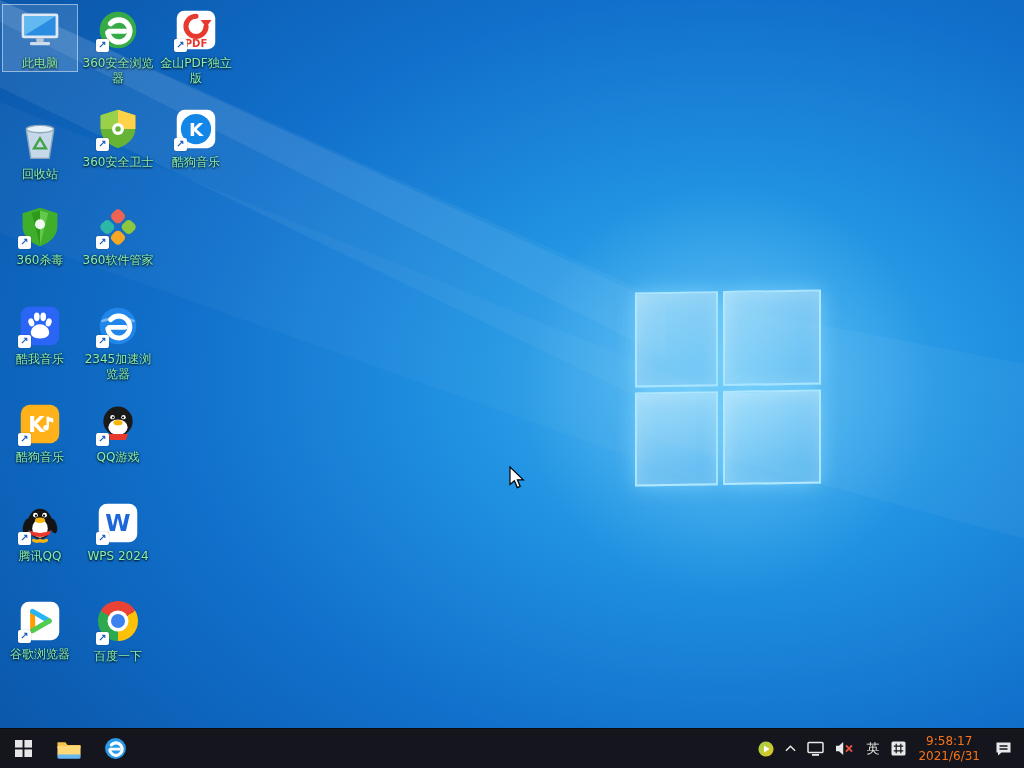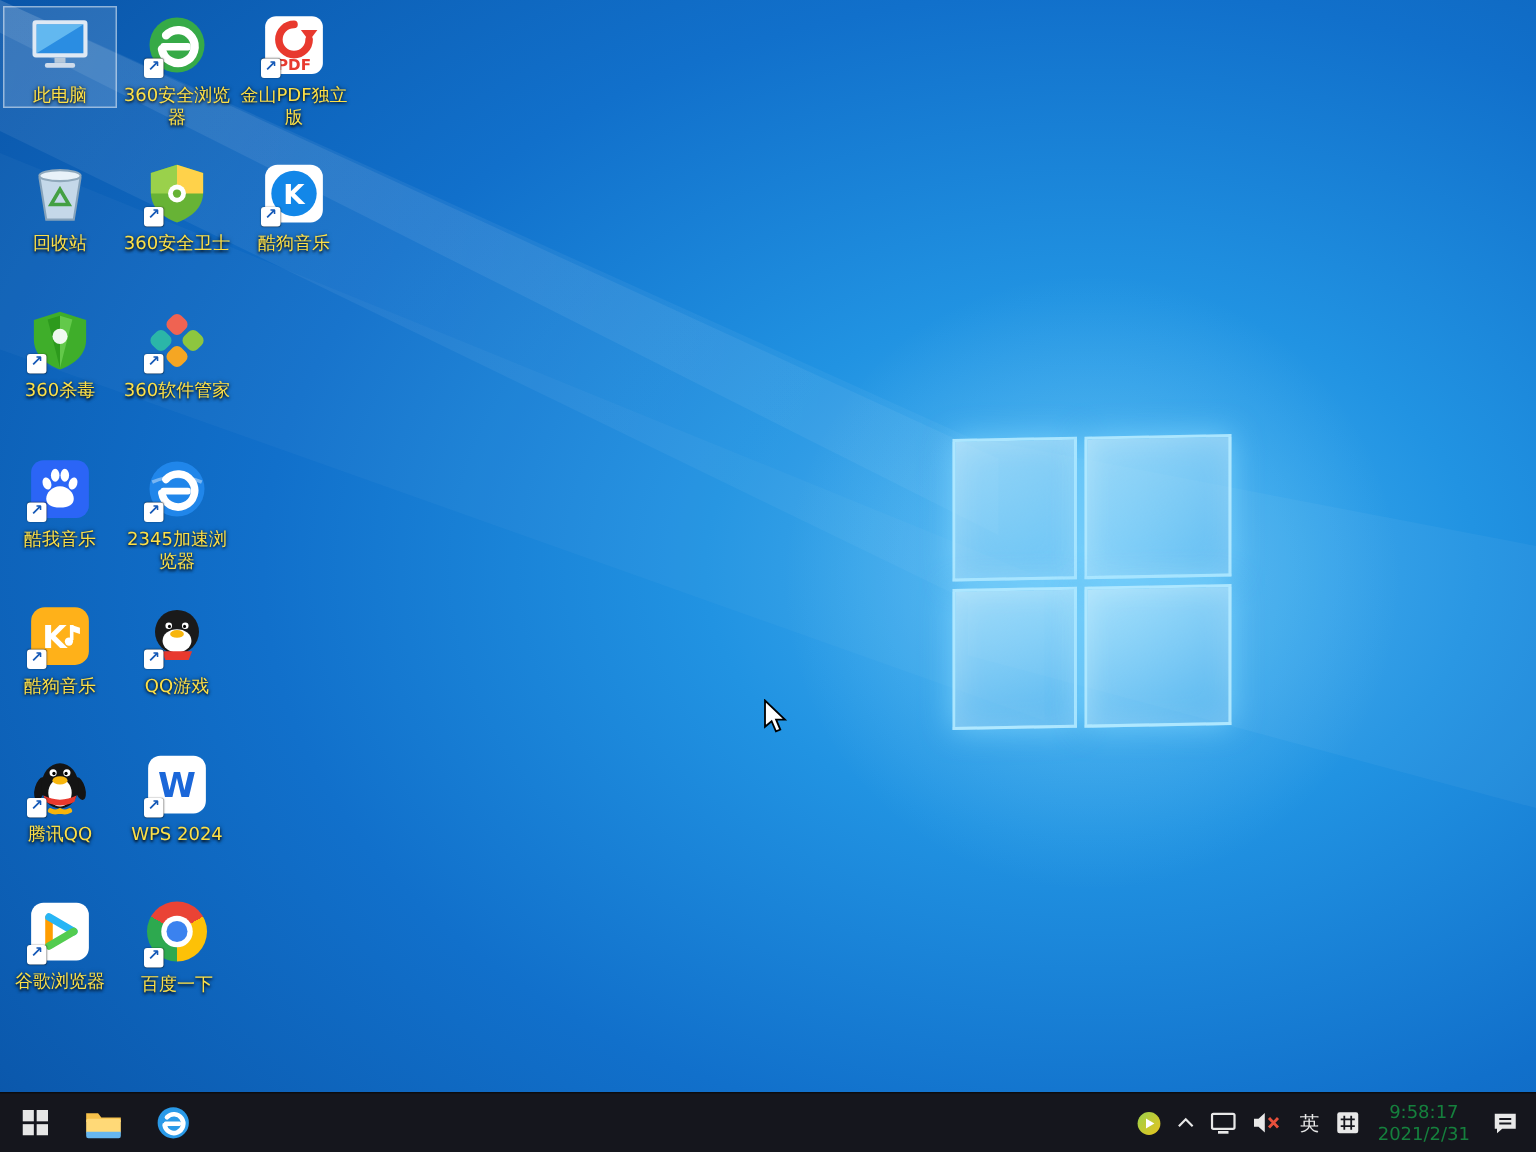--- a/index.html
+++ b/index.html
@@ -24,39 +24,39 @@
     box-shadow:0 0 20px rgba(130,215,255,.70), inset 0 0 22px rgba(255,255,255,.22)}
 
   
   .dicon{position:absolute;width:76px;text-align:center;padding-top:3px;border:1px solid transparent;cursor:default}
   .dicon.sel{background:rgba(255,255,255,.13);border-color:rgba(255,255,255,.48)}
   .ic{width:44px;height:44px;margin:0 auto;position:relative}
   .ic svg{width:100%;height:100%;display:block}
   .sc{position:absolute;left:0;bottom:0;width:13px;height:13px;background:#fff;border-radius:2px;
     color:#1559b7;font-size:10px;line-height:12px;font-weight:bold;text-align:center;
     box-shadow:0 0 1px rgba(0,0,0,.65)}
-  .lbl{margin-top:4px;font-size:12px;line-height:15px;color:#fde047;
+  .lbl{margin-top:4px;font-size:12px;line-height:15px;color:#86efac;
     text-shadow:0 1px 2px rgba(0,0,0,.9),0 0 3px rgba(0,0,0,.55)}
   .chrome-circle{width:40px;height:40px;margin:2px auto 0;border-radius:50%;position:relative;
     background:conic-gradient(from 60deg,#fdc107 0 120deg,#2da94f 0 240deg,#ea4335 0 360deg)}
   .chrome-circle::before{content:"";position:absolute;left:50%;top:50%;width:21px;height:21px;
     transform:translate(-50%,-50%);background:#fff;border-radius:50%}
   .chrome-circle::after{content:"";position:absolute;left:50%;top:50%;width:14px;height:14px;
     transform:translate(-50%,-50%);background:#3b82ef;border-radius:50%}
 
   
   .taskbar{position:absolute;left:0;right:0;bottom:0;height:40px;background:#15161d;
     border-top:1px solid rgba(0,0,0,.45);display:flex;align-items:stretch;z-index:5}
   .tb-left{display:flex}
   .tb-btn{width:46px;display:flex;align-items:center;justify-content:center;cursor:pointer}
   .tray{margin-left:auto;display:flex;align-items:center}
   .tray-item{height:40px;display:flex;align-items:center;justify-content:center;padding:0 5px;
     color:#e8e8e8;cursor:pointer}
   .ime{font-size:13px;padding:0 7px}
-  .clock{font-size:12px;line-height:15px;text-align:center;padding:0 7px;color:#15803d;flex-direction:column}
+  .clock{font-size:12px;line-height:15px;text-align:center;padding:0 7px;color:#f97316;flex-direction:column}
   .action{padding:0 12px 0 8px}
 
   .cursor{position:absolute;left:508px;top:466px;z-index:9;pointer-events:none}
 </style>
 </head>
 <body>
 
 <div class="wallpaper">
   <div class="beam beam3"></div>
   <div class="beam beam1"></div>
@@ -102,21 +102,21 @@
       <rect x="3" y="3" width="42" height="42" rx="8" fill="#fff"></rect>
       <path d="M24 9 a11 11 0 1 0 11 11" fill="none" stroke="#e8392e" stroke-width="5.5" stroke-linecap="round"></path>
       <polygon points="35,21 29,13 41,13" fill="#e8392e"></polygon>
       <text x="24" y="42" font-size="11" font-weight="bold" fill="#e8392e" text-anchor="middle" font-family="DejaVu Sans,sans-serif">PDF</text>
     </svg>
     <span class="sc">↗</span>
   </div>
   <div class="lbl">金山PDF独立版</div>
 </div>
 
-<div class="dicon" style="left:2px;top:103px">
+<div class="dicon" style="left:2px;top:115px">
   <div class="ic">
     <svg viewBox="0 0 48 48">
       <path d="M9 12 L14 43 L34 43 L39 12" fill="#d4e2ee" opacity="0.92" stroke="#90a8bb" stroke-width="1.5"></path>
       <ellipse cx="24" cy="11" rx="15" ry="4" fill="#e9f2f9" stroke="#90a8bb" stroke-width="1.5"></ellipse>
       <path d="M24 21 l6.5 11 h-13 z" fill="none" stroke="#44a044" stroke-width="2.6"></path>
     </svg>
   </div>
   <div class="lbl">回收站</div>
 </div>
 
@@ -349,21 +349,21 @@
     </div>
     <div class="tray-item ime">英</div>
     <div class="tray-item">
       <svg width="15" height="15" viewBox="0 0 15 15">
         <rect x="0.5" y="0.5" width="14" height="14" rx="1.5" fill="#e8e8e8"></rect>
         <path d="M5.2 2.8 v9.4 M9.8 2.8 v9.4 M2.8 5.2 h9.4 M2.8 9.8 h9.4" stroke="#15161d" stroke-width="1.2"></path>
       </svg>
     </div>
     <div class="tray-item clock">
       <div>9:58:17</div>
-      <div>2021/2/31</div>
+      <div>2021/6/31</div>
     </div>
     <div class="tray-item action">
       <svg width="17" height="16" viewBox="0 0 17 16">
         <path d="M1.5 1.5 h14 v10 h-9 l-3.5 3 v-3 h-1.5 z" fill="#e8e8e8"></path>
         <path d="M4.5 5 h8 M4.5 8 h8" stroke="#15161d" stroke-width="1.3"></path>
       </svg>
     </div>
   </div>
 </div>
 

